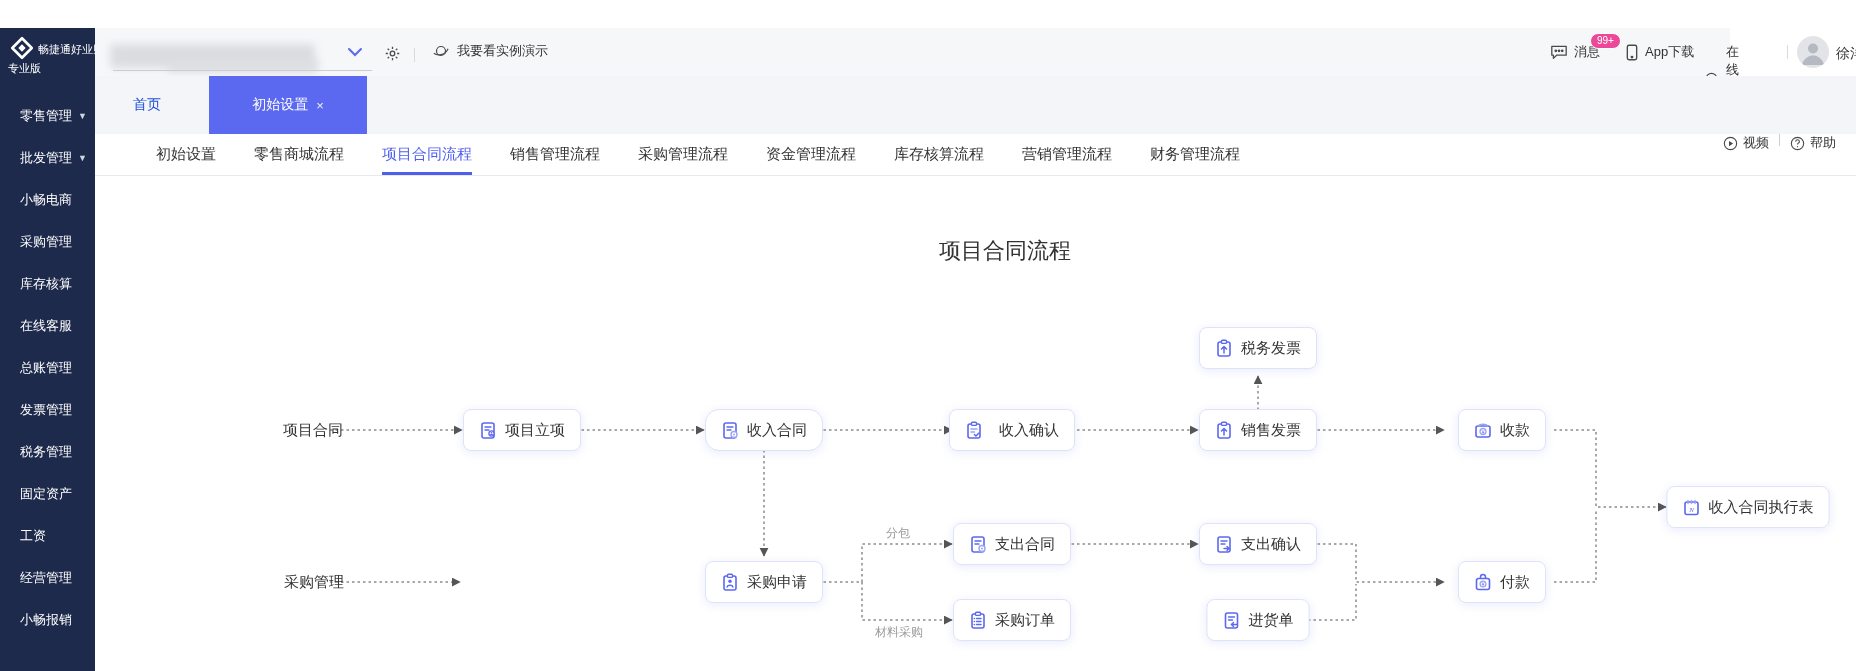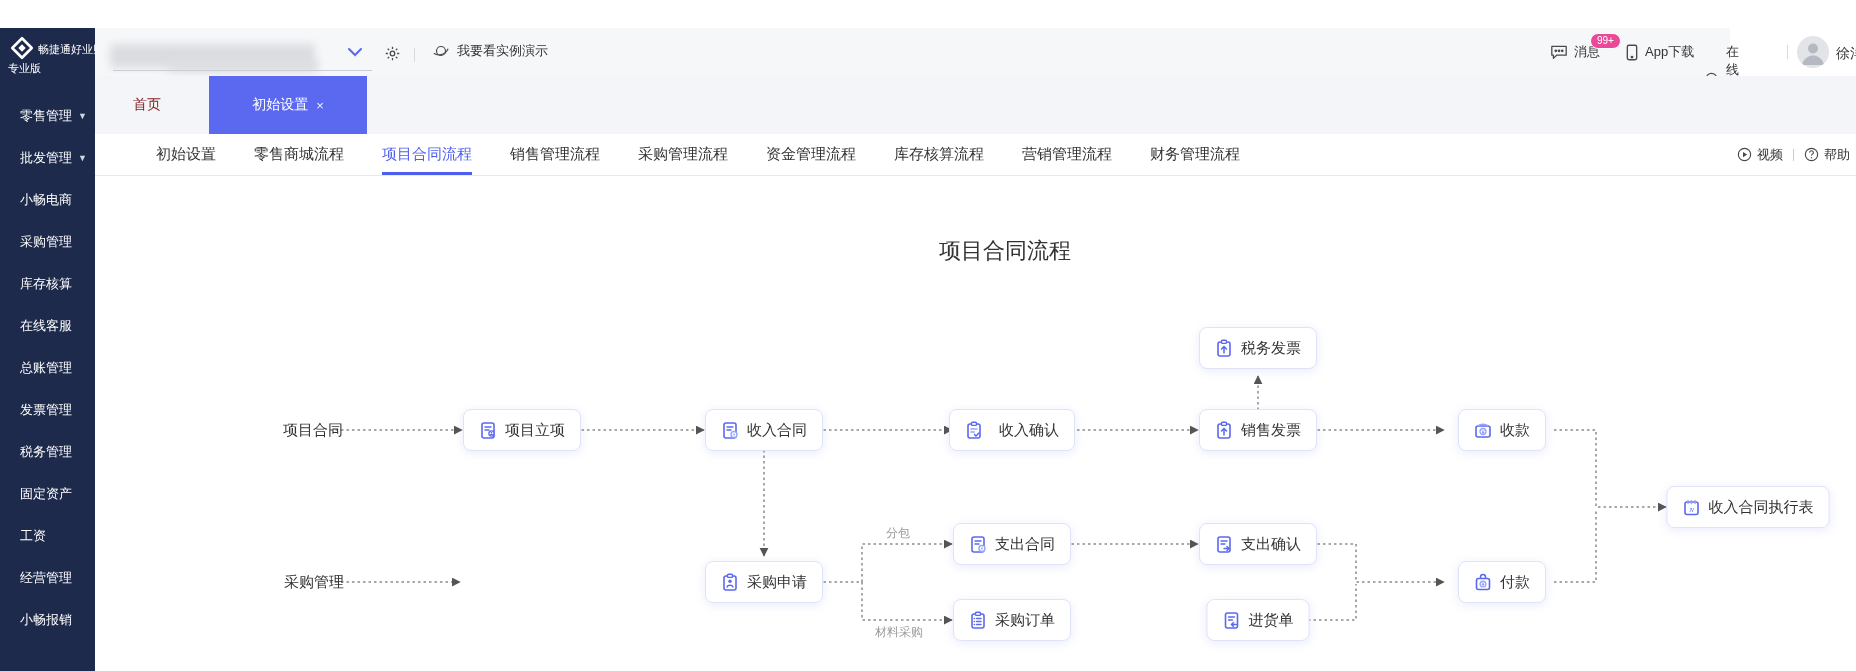--- a/index.html
+++ b/index.html
@@ -34,31 +34,31 @@
          padding:0 6px;border-radius:8px;border:1px solid #fff;}
   #appdl-group{left:1530px;top:15px;}
   #support-group{left:1608px;top:15px;}
   #tb-div2{left:1692px;top:17px;}
   #avatar{left:1702px;top:8px;width:32px;height:32px;border-radius:50%;background:#e2e4e8;
           display:flex;align-items:center;justify-content:center;overflow:hidden;}
   #user-name{left:1741px;top:17px;font-size:14px;color:#333;white-space:nowrap;}
   
   #tabstrip{left:95px;top:76px;width:1761px;height:58px;background:#f4f5f8;display:flex;align-items:stretch;}
   .tab{display:flex;align-items:center;justify-content:center;font-size:14px;cursor:pointer;padding:0 26px;}
-  .tab.home{margin-left:12px;color:#7f1d1d;}
+  .tab.home{margin-left:12px;color:#1d4ed8;}
   .tab.active{background:#5b68f0;color:#fff;margin-left:22px;min-width:106px;gap:8px;}
   .tab .close{font-size:13px;opacity:.9;}
   
   #navrow{left:95px;top:134px;width:1761px;height:42px;background:#fff;border-bottom:1px solid #e7e9ee;
           display:flex;align-items:center;padding-left:61px;gap:38px;box-sizing:border-box;}
   .nav-item{font-size:15px;color:#333;cursor:pointer;position:relative;height:100%;
             display:flex;align-items:center;white-space:nowrap;}
   .nav-item.active{color:#4e5ff0;}
   .nav-item.active:after{content:"";position:absolute;left:0;right:0;bottom:0;height:3px;background:#4e5ff0;}
-  #nav-right{position:absolute;right:6px;top:0;height:100%;display:flex;align-items:center;gap:10px;
+  #nav-right{position:absolute;right:20px;top:0;height:100%;display:flex;align-items:flex-start;gap:10px;
              font-size:13px;color:#333;}
   #nav-right .vdiv{height:12px;background:#ccc;}
   .nr-group{display:flex;align-items:center;gap:5px;cursor:pointer;}
   
   #canvas{left:95px;top:176px;width:1761px;height:495px;background:#fff;}
   #diagram-title{left:1005px;top:236px;transform:translateX(-50%);font-size:22px;color:#333;font-weight:500;}
   #edge-svg{left:0;top:0;width:1856px;height:671px;pointer-events:none;}
   .node{position:absolute;transform:translate(-50%,-50%);background:#fff;border:1px solid #dfe3f8;
         border-radius:8px;height:40px;display:flex;align-items:center;gap:8px;padding:0 15px;
         box-shadow:0 2px 10px rgba(99,110,240,.14);font-size:15px;color:#333;cursor:pointer;white-space:nowrap;}
@@ -269,21 +269,21 @@
         <svg width="18" height="18" viewBox="0 0 18 18">
           <rect x="3" y="2" width="12" height="15" rx="2" fill="none" stroke="#5b68f0" stroke-width="1.6"></rect>
           <path d="M6 6 h6 M6 9 h4" stroke="#5b68f0" stroke-width="1.4" stroke-linecap="round"></path>
           <circle cx="12.5" cy="12.5" r="2.6" fill="#fff" stroke="#5b68f0" stroke-width="1.3"></circle>
           <circle cx="12.5" cy="11.8" r="0.9" fill="#5b68f0"></circle>
           <path d="M10.8 14.2 c0.5 -1 2.9 -1 3.4 0" stroke="#5b68f0" stroke-width="1.1" fill="none"></path>
         </svg>
       </span>
       <span>项目立项</span>
     </div>
-    <div class="node" style="left: 764px; top: 430px; pointer-events: auto;">
+    <div class="node" style="left: 764px; top: 430px; pointer-events: auto; border-radius: 14px;">
       <span style="display: inline-flex;">
         <svg width="18" height="18" viewBox="0 0 18 18">
           <rect x="3" y="2" width="12" height="15" rx="2" fill="none" stroke="#5b68f0" stroke-width="1.6"></rect>
           <path d="M6 6 h6 M6 9 h4" stroke="#5b68f0" stroke-width="1.4" stroke-linecap="round"></path>
           <circle cx="13" cy="13.5" r="3" fill="#fff" stroke="#9aa4f6" stroke-width="1.4"></circle>
           <circle cx="13" cy="13.5" r="1" fill="#9aa4f6"></circle>
         </svg>
       </span>
       <span>收入合同</span>
     </div>

